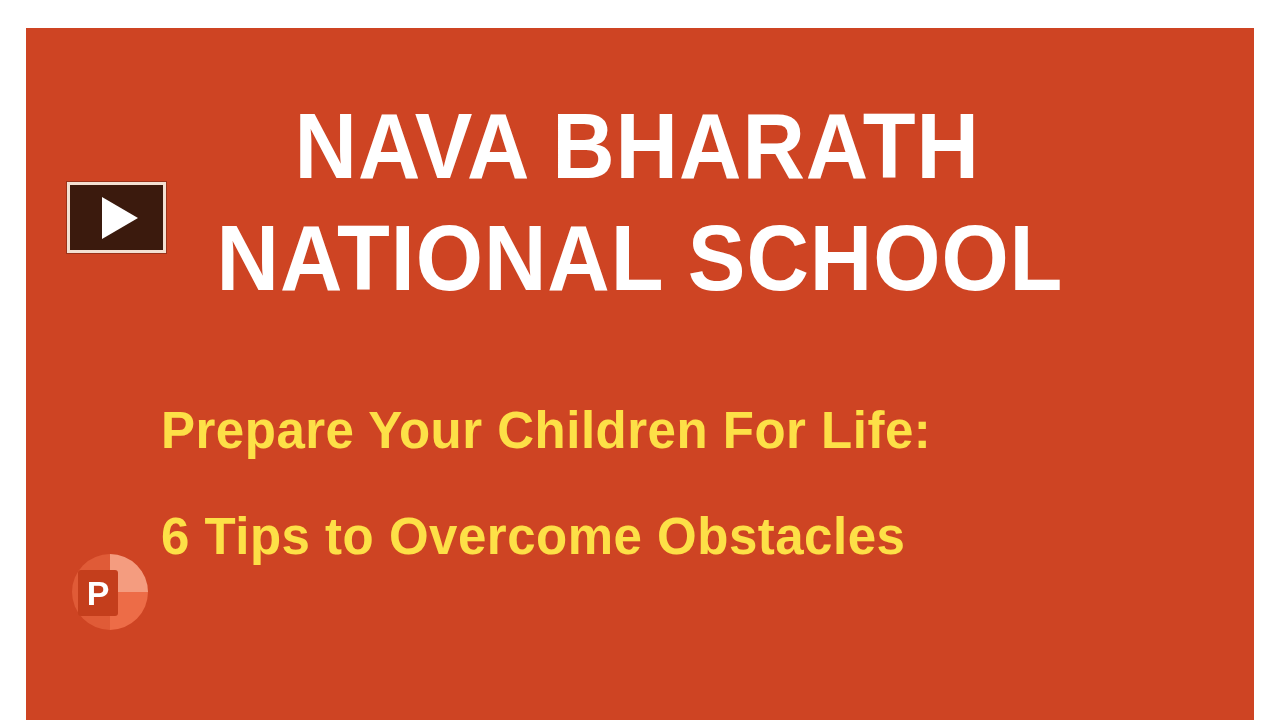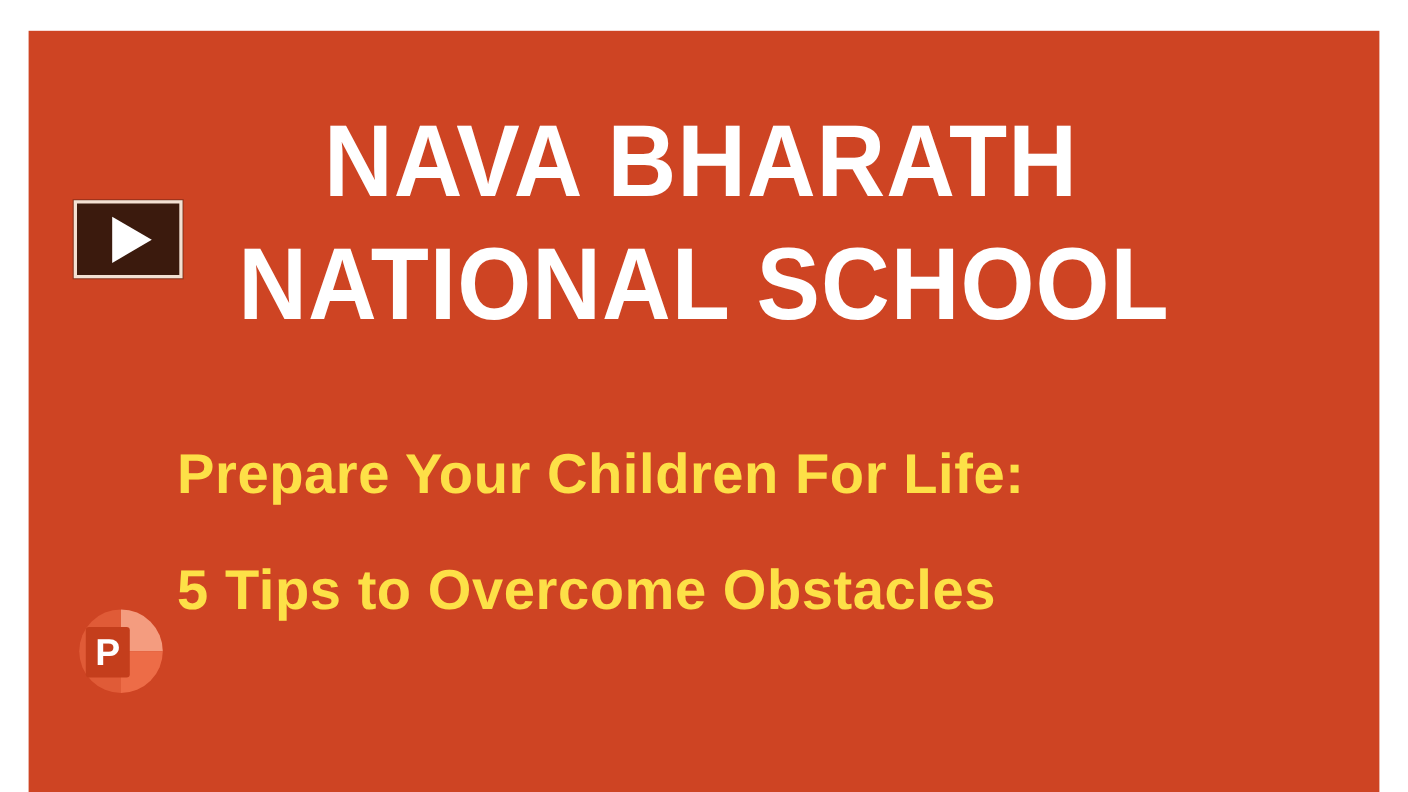--- a/index.html
+++ b/index.html
@@ -119,21 +119,21 @@
 
   <div id="slide">
 
     <div class="title-block">
       <span class="title-line title-line-1">NAVA BHARATH</span>
       <span class="title-line title-line-2">NATIONAL SCHOOL</span>
     </div>
 
     <div class="subtitle-block">
       <span class="subtitle-line">Prepare Your Children For Life:</span>
-      <span class="subtitle-line">5 Tips to Overcome Obstacles</span>
+      <span class="subtitle-line">6 Tips to Overcome Obstacles</span>
     </div>
 
     <div id="play-button">
       <span class="tri"></span>
     </div>
 
     <div id="ppt-badge">
       <svg viewBox="0 0 88 88" xmlns="http://www.w3.org/2000/svg">
 
         <path d="M44 44 L44 6 A38 38 0 0 1 82 44 Z" fill="#f49c7f"></path>

